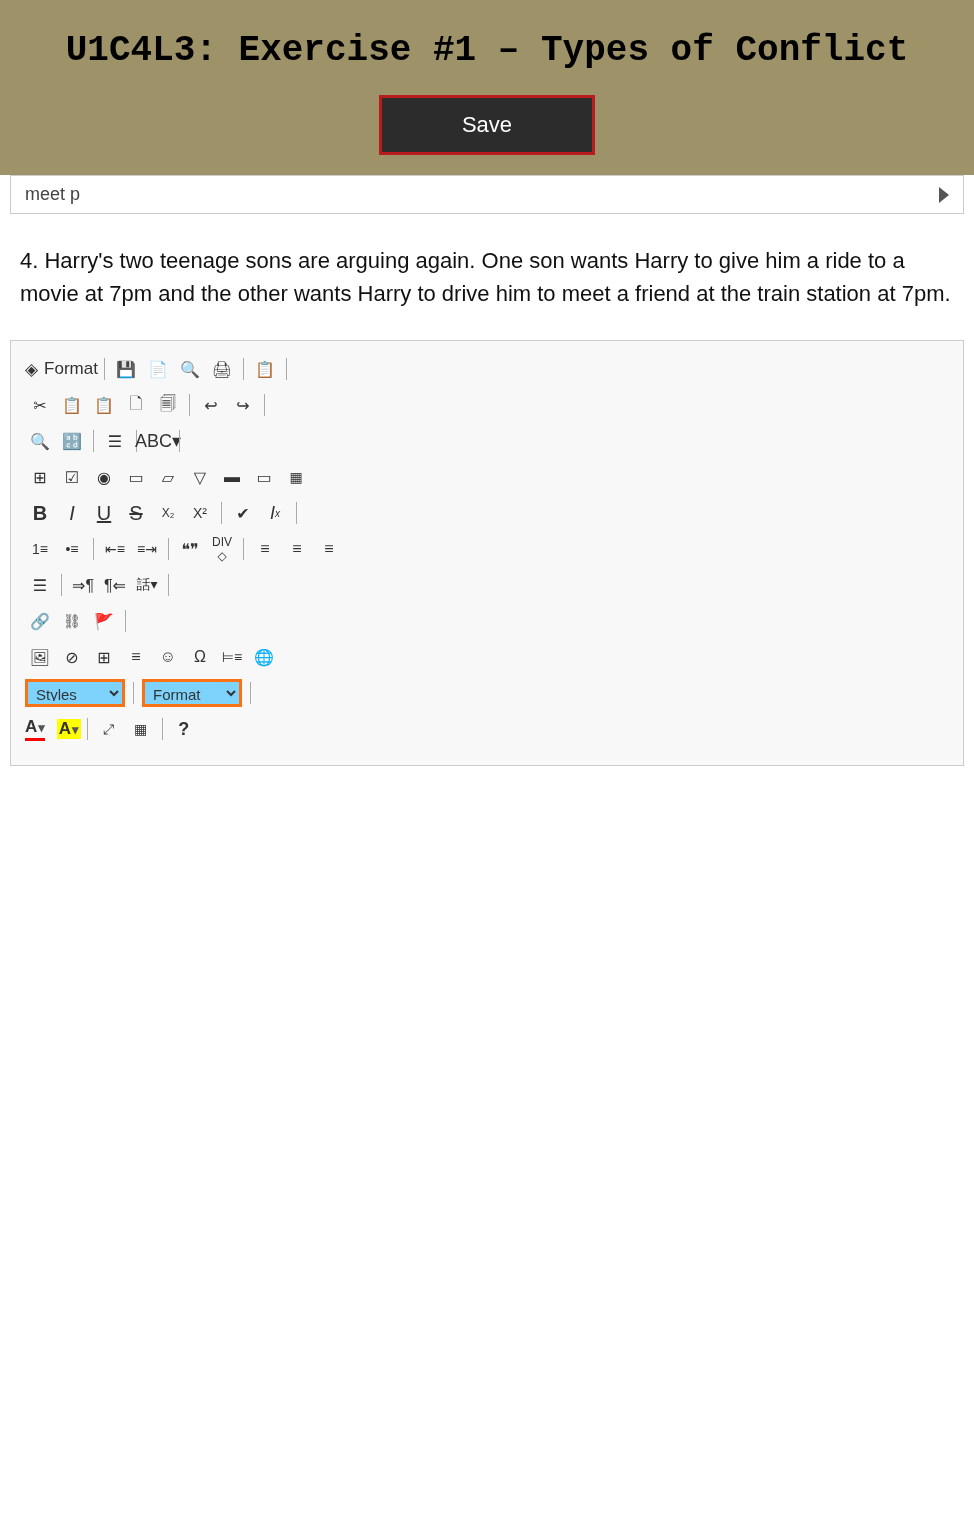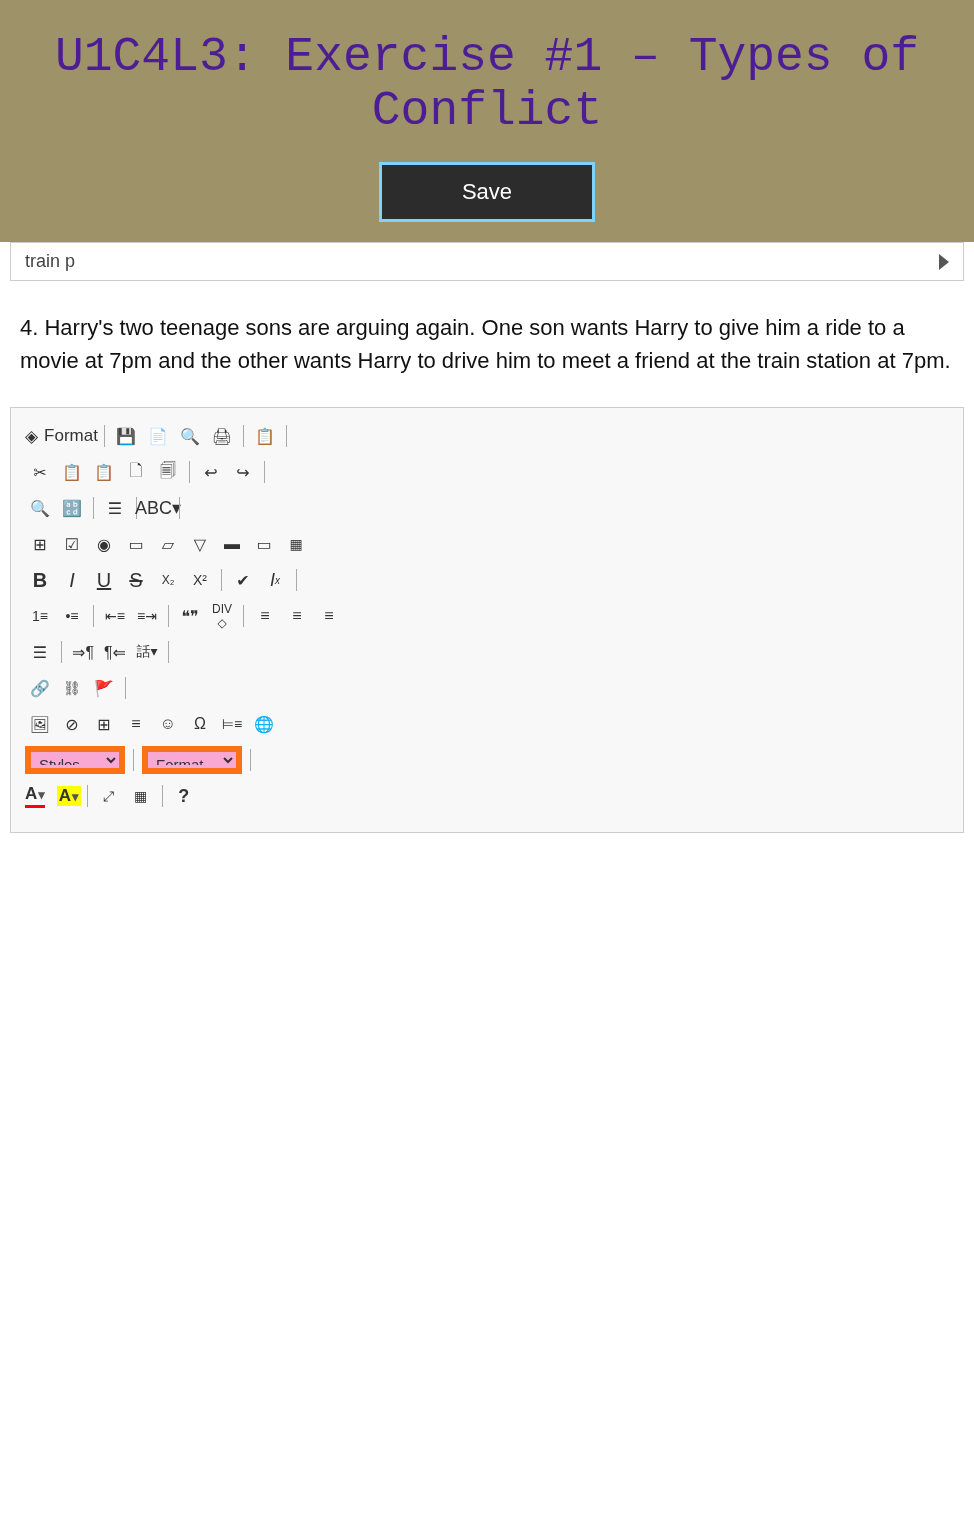--- a/index.html
+++ b/index.html
@@ -11,30 +11,30 @@
     }
 
     .header {
       background: #9e9268;
       padding: 30px 20px 20px 20px;
       text-align: center;
     }
 
     .header-title {
       font-family: 'Courier New', monospace;
-      font-size: 48px;
-      font-weight: normal;
-      color: #4c1d95;
+      font-size: 36px;
+      font-weight: bold;
+      color: #000000;
       margin-bottom: 24px;
     }
 
     .save-btn {
       background: #2c2c2c;
       color: #fff;
-      border: 3px solid #7dd3fc;
+      border: 3px solid #b91c1c;
       padding: 14px 80px;
       font-size: 22px;
       cursor: pointer;
       display: inline-block;
     }
 
     .breadcrumb-bar {
       background: #fff;
       border: 1px solid #ccc;
       padding: 8px 14px;
@@ -111,22 +111,22 @@
     }
 
     .dropdown-row {
       display: flex;
       align-items: center;
       gap: 4px;
       margin-bottom: 8px;
     }
 
     .tb-select {
-      border: 6px solid #f97316;
-      background: #f9a8d4;
+      border: 3px solid #f97316;
+      background: #7dd3fc;
       font-size: 15px;
       padding: 3px 4px;
       cursor: pointer;
       min-width: 100px;
       height: 28px;
       color: #333;
     }
 
     .tb-select-sm {
       min-width: 80px;
@@ -161,21 +161,21 @@
   </style>
 </head>
 <body>
 
 <div class="header">
   <div class="header-title">U1C4L3: Exercise #1 – Types of Conflict</div>
   <button class="save-btn">Save</button>
 </div>
 
 <div class="breadcrumb-bar">
-  <span>train  p</span>
+  <span>meet  p</span>
   <span class="breadcrumb-arrow"></span>
 </div>
 
 <div class="question-text">4. Harry's two teenage sons are arguing again. One son wants Harry to give him a ride to a movie at 7pm and the other wants Harry to drive him to meet a friend at the train station at 7pm.</div>
 
 <div class="editor-container">
 
   <div class="toolbar-row">
     <div class="source-btn">
       <span>◈</span>

